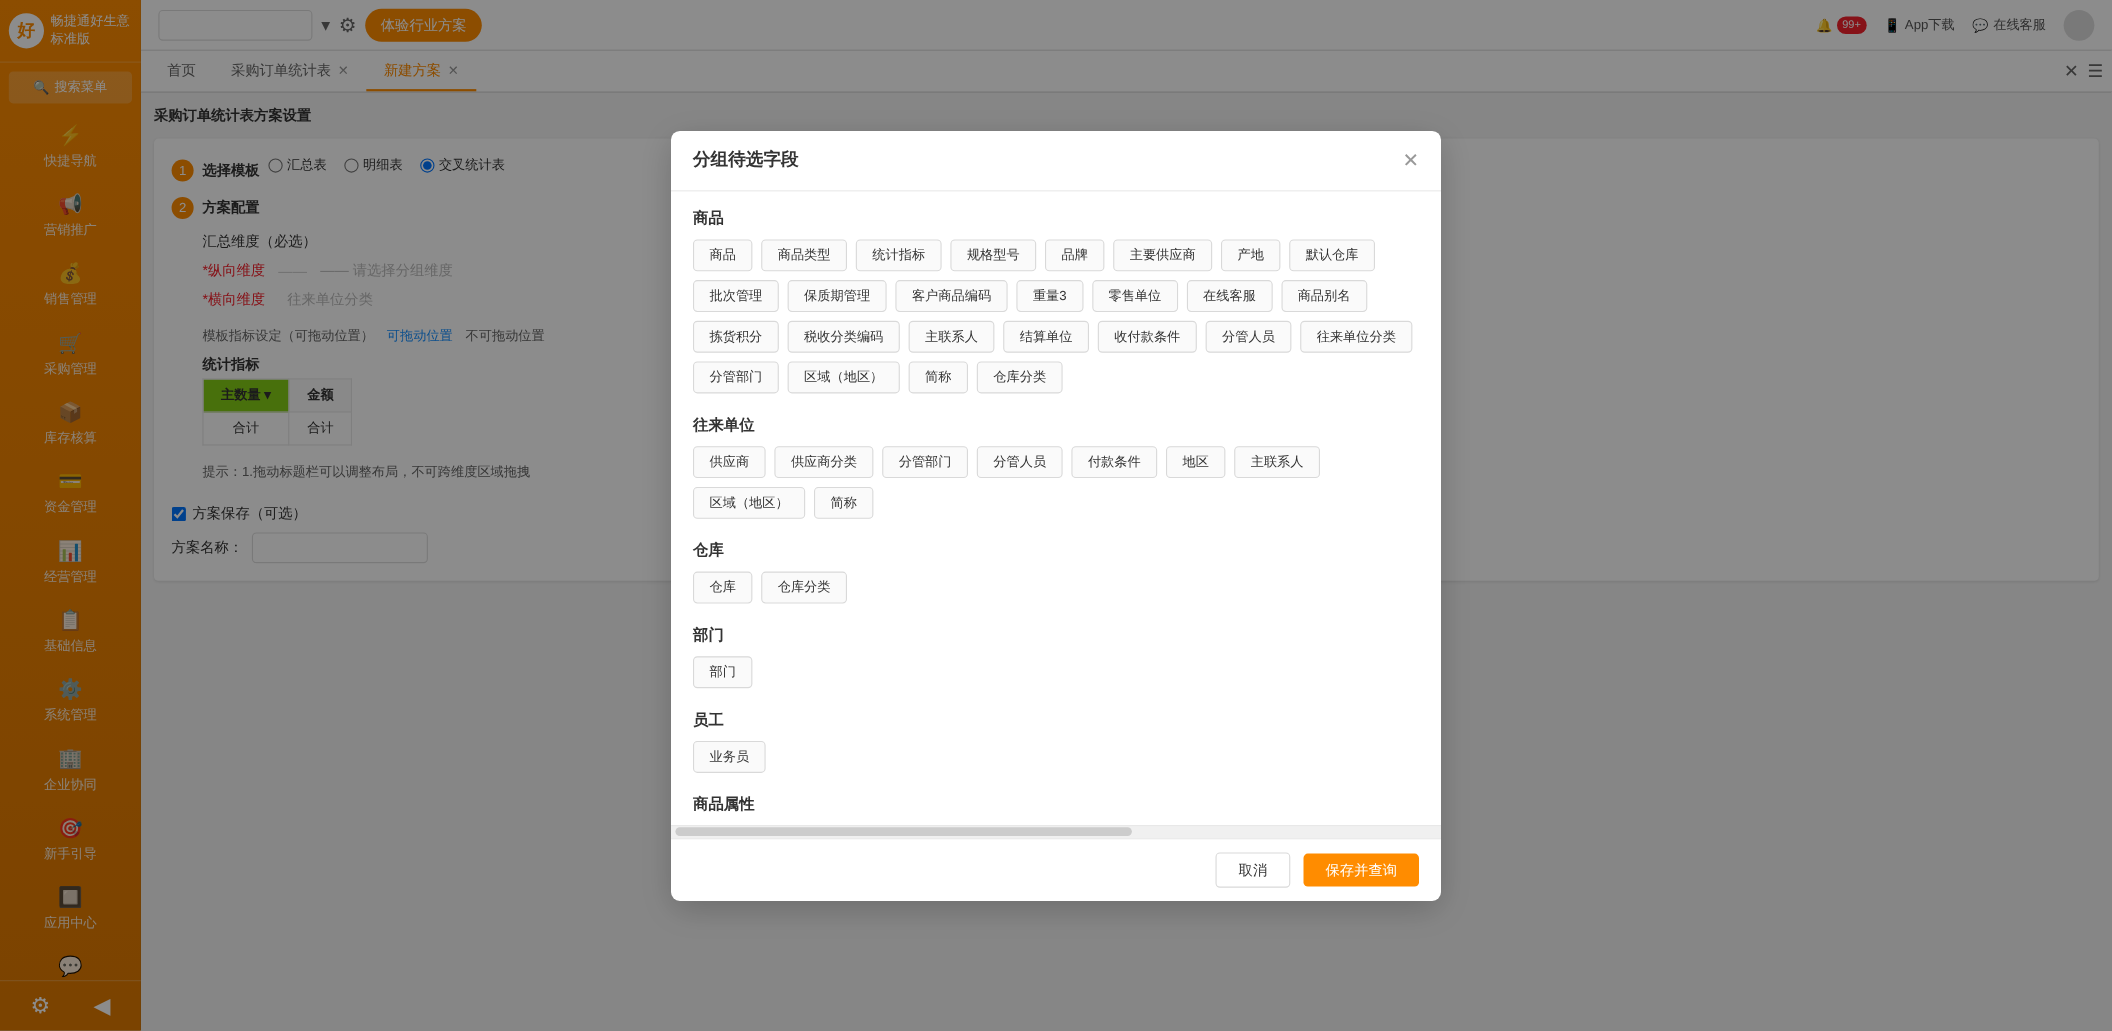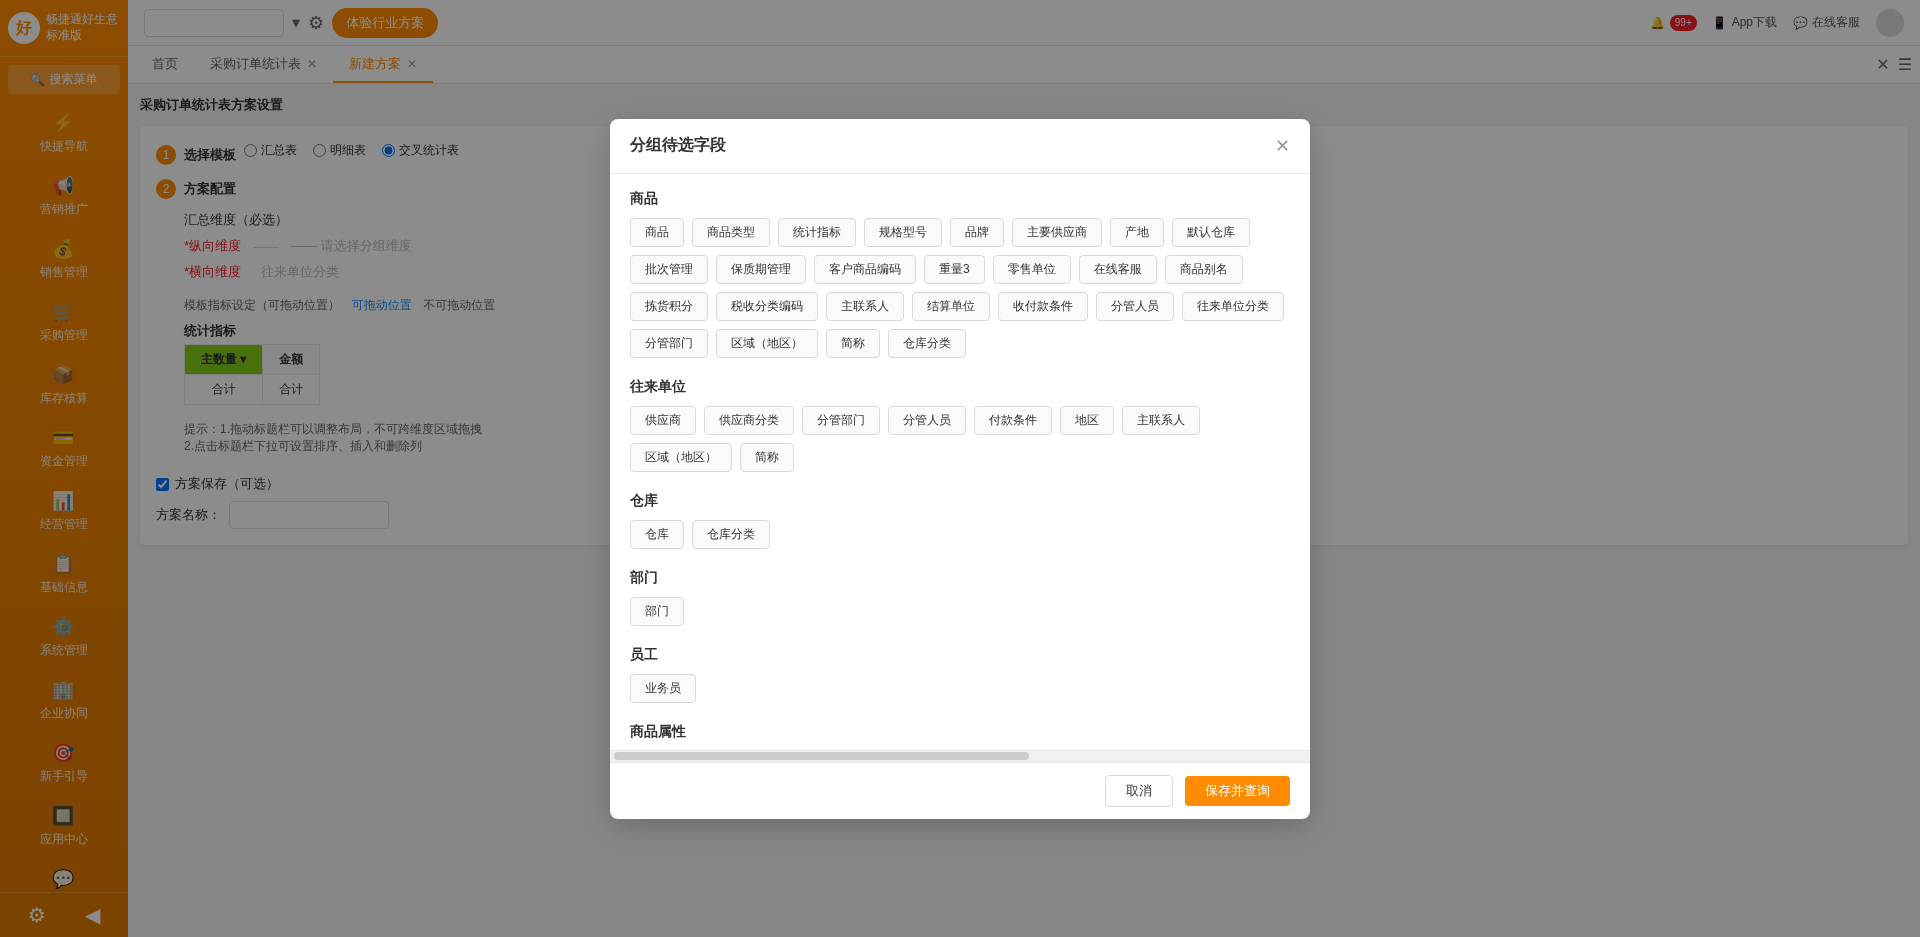--- a/index.html
+++ b/index.html
@@ -335,21 +335,20 @@
         <tbody>
           <tr>
             <td style="border:1px solid #e8e8e8;padding:6px 16px;text-align:center;">合计</td>
             <td style="border:1px solid #e8e8e8;padding:6px 16px;text-align:center;">合计</td>
           </tr>
         </tbody>
       </table>
     </div>
     <div style="margin-top:16px;margin-left:28px;font-size:12px;color:#666;">
       <div>提示：1.拖动标题栏可以调整布局，不可跨维度区域拖拽</div>
-      <div>2.点击标题栏下拉可设置排序、插入和删除列</div>
     </div>
     <div style="margin-top:20px;display:flex;align-items:center;gap:6px;">
       <input type="checkbox" checked="" style="">
       <span style="font-size:13px;">方案保存（可选）</span>
     </div>
     <div style="margin-top:8px;display:flex;align-items:center;gap:8px;">
       <span style="font-size:13px;">方案名称：</span>
       <input type="text" style="width: 160px; height: 28px; border: 1px solid rgb(221, 221, 221); border-radius: 4px; padding: 0px 8px; font-size: 12px;">
     </div>
   </div>

